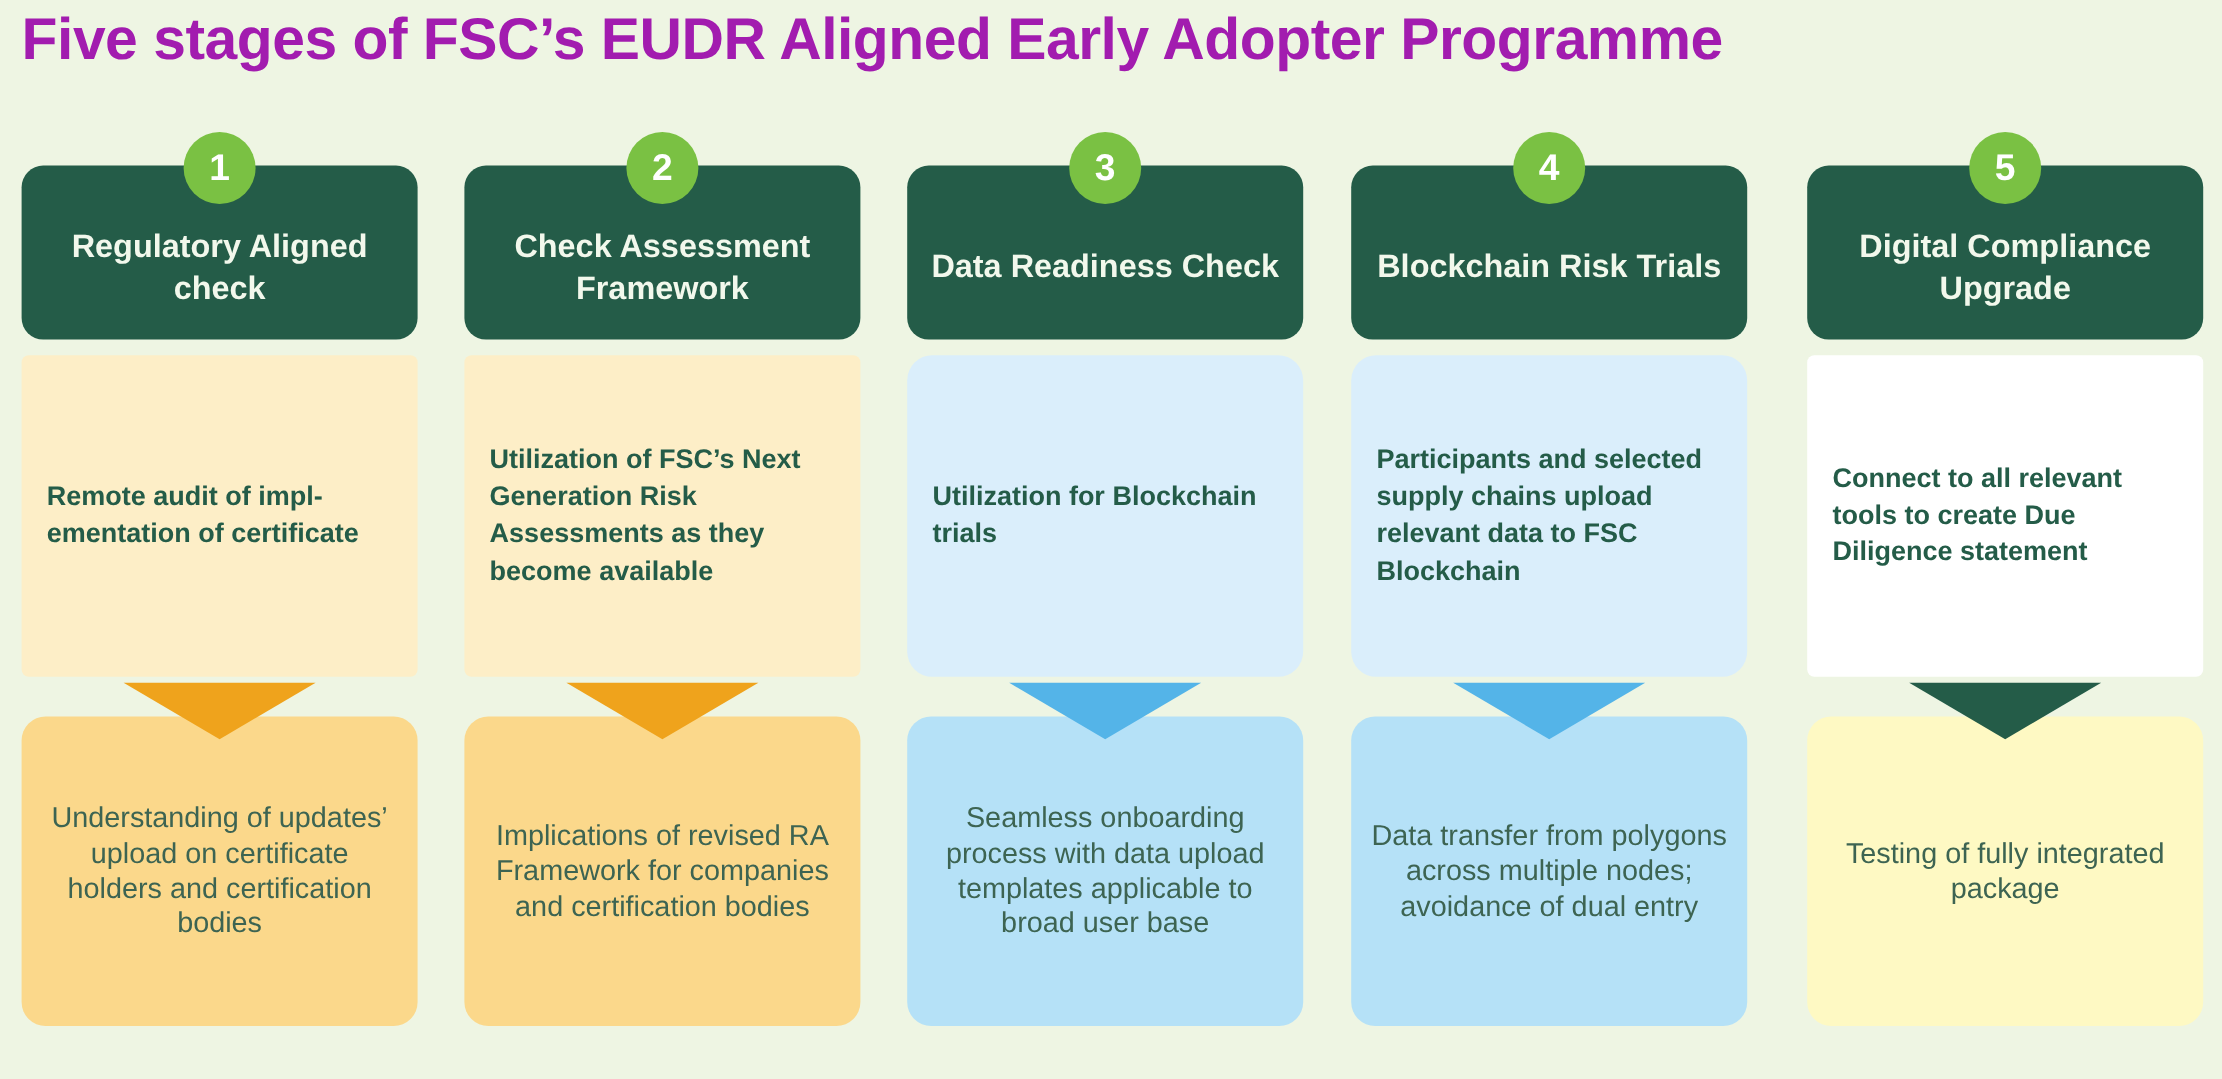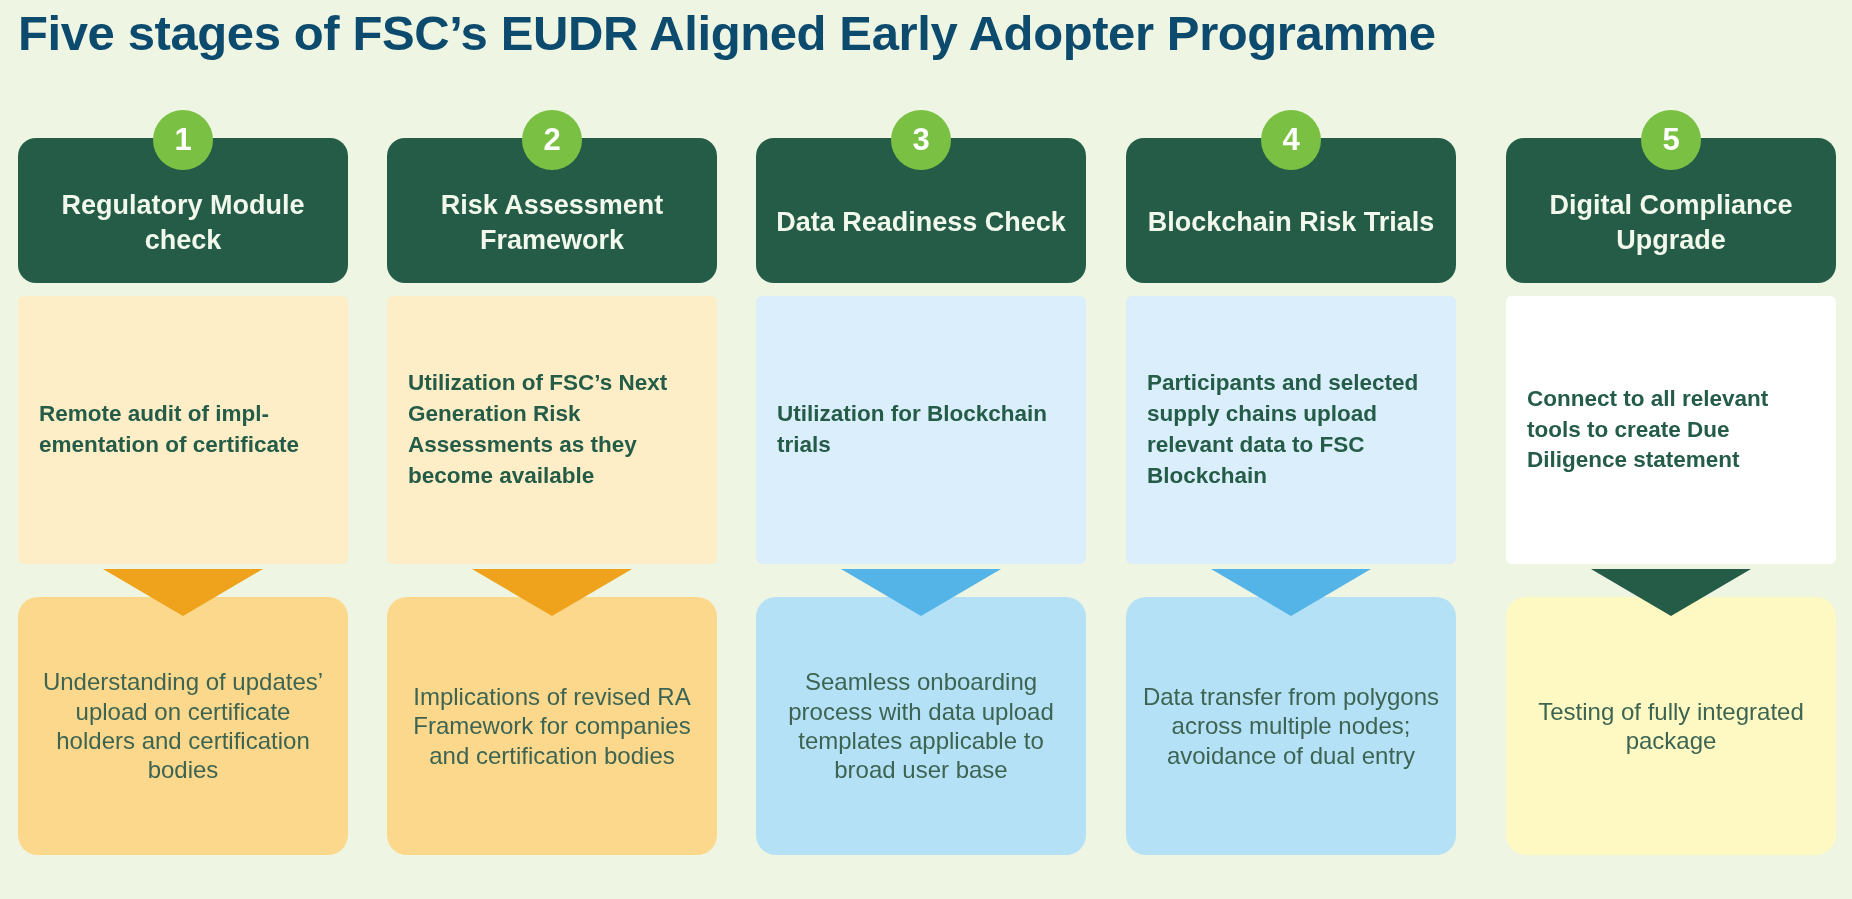--- a/index.html
+++ b/index.html
@@ -22,21 +22,21 @@
 
   
   #page-title {
     position: absolute;
     left: 18px;
     top: 5px;
     width: 1800px;
     font-size: 49px;
     font-weight: bold;
     letter-spacing: -0.4px;
-    color: #0c4a6e;
+    color: #a21caf;
     line-height: 1.18;
     white-space: nowrap;
   }
 
   
   .column {
     position: absolute;
     top: 110px;
     width: 330px;
   }
@@ -99,21 +99,21 @@
     display: flex;
     align-items: center;
     padding: 0 21px;
     color: #245c48;
     font-size: 22.5px;
     font-weight: bold;
     line-height: 1.37;
     text-align: left;
   }
   .mid-card.tone-cream { background: #fdeec7; }
-  .mid-card.tone-blue  { background: #daeefb; }
+  .mid-card.tone-blue  { background: #daeefb; border-radius: 21px; }
   .mid-card.tone-green { background: #ffffff; }
 
   
   .arrow {
     position: absolute;
     top: 459px;
     left: 50%;
     transform: translateX(-50%);
     width: 0;
     height: 0;
@@ -153,29 +153,29 @@
 </style>
 </head>
 <body>
 
 <div id="board">
 
   <div id="page-title">Five stages of FSC’s EUDR Aligned Early Adopter Programme</div>
 
   <div class="column col-0">
     <div class="badge">1</div>
-    <div class="header-card">Regulatory Module check</div>
+    <div class="header-card">Regulatory Aligned check</div>
     <div class="mid-card tone-cream">Remote audit of impl-ementation of certificate</div>
     <div class="arrow arr-orange"></div>
     <div class="bot-card tone-orange">Understanding of updates’ upload on certificate holders and certification bodies</div>
   </div>
 
   <div class="column col-1">
     <div class="badge">2</div>
-    <div class="header-card">Risk Assessment Framework</div>
+    <div class="header-card">Check Assessment Framework</div>
     <div class="mid-card tone-cream">Utilization of  FSC’s Next Generation Risk Assessments as they become available</div>
     <div class="arrow arr-orange"></div>
     <div class="bot-card tone-orange">Implications of revised RA Framework for companies and certification bodies</div>
   </div>
 
   <div class="column col-2">
     <div class="badge">3</div>
     <div class="header-card">Data Readiness Check</div>
     <div class="mid-card tone-blue">Utilization for Blockchain trials</div>
     <div class="arrow arr-blue"></div>

